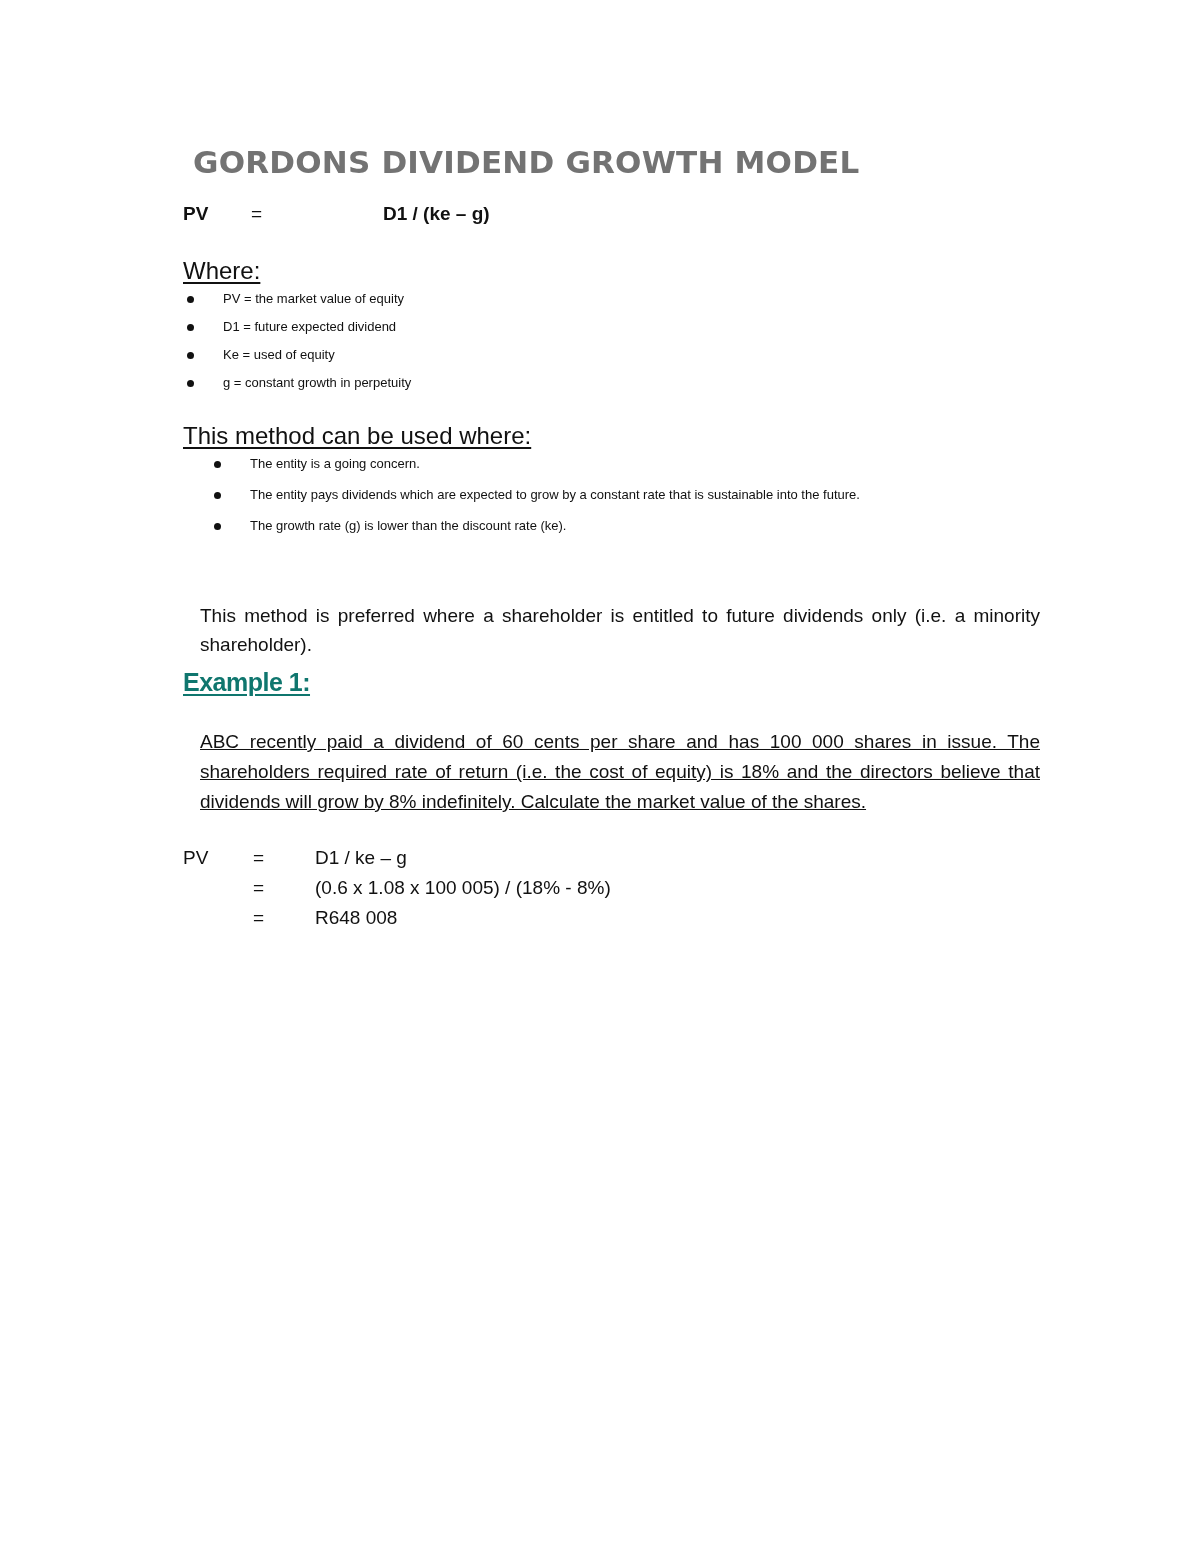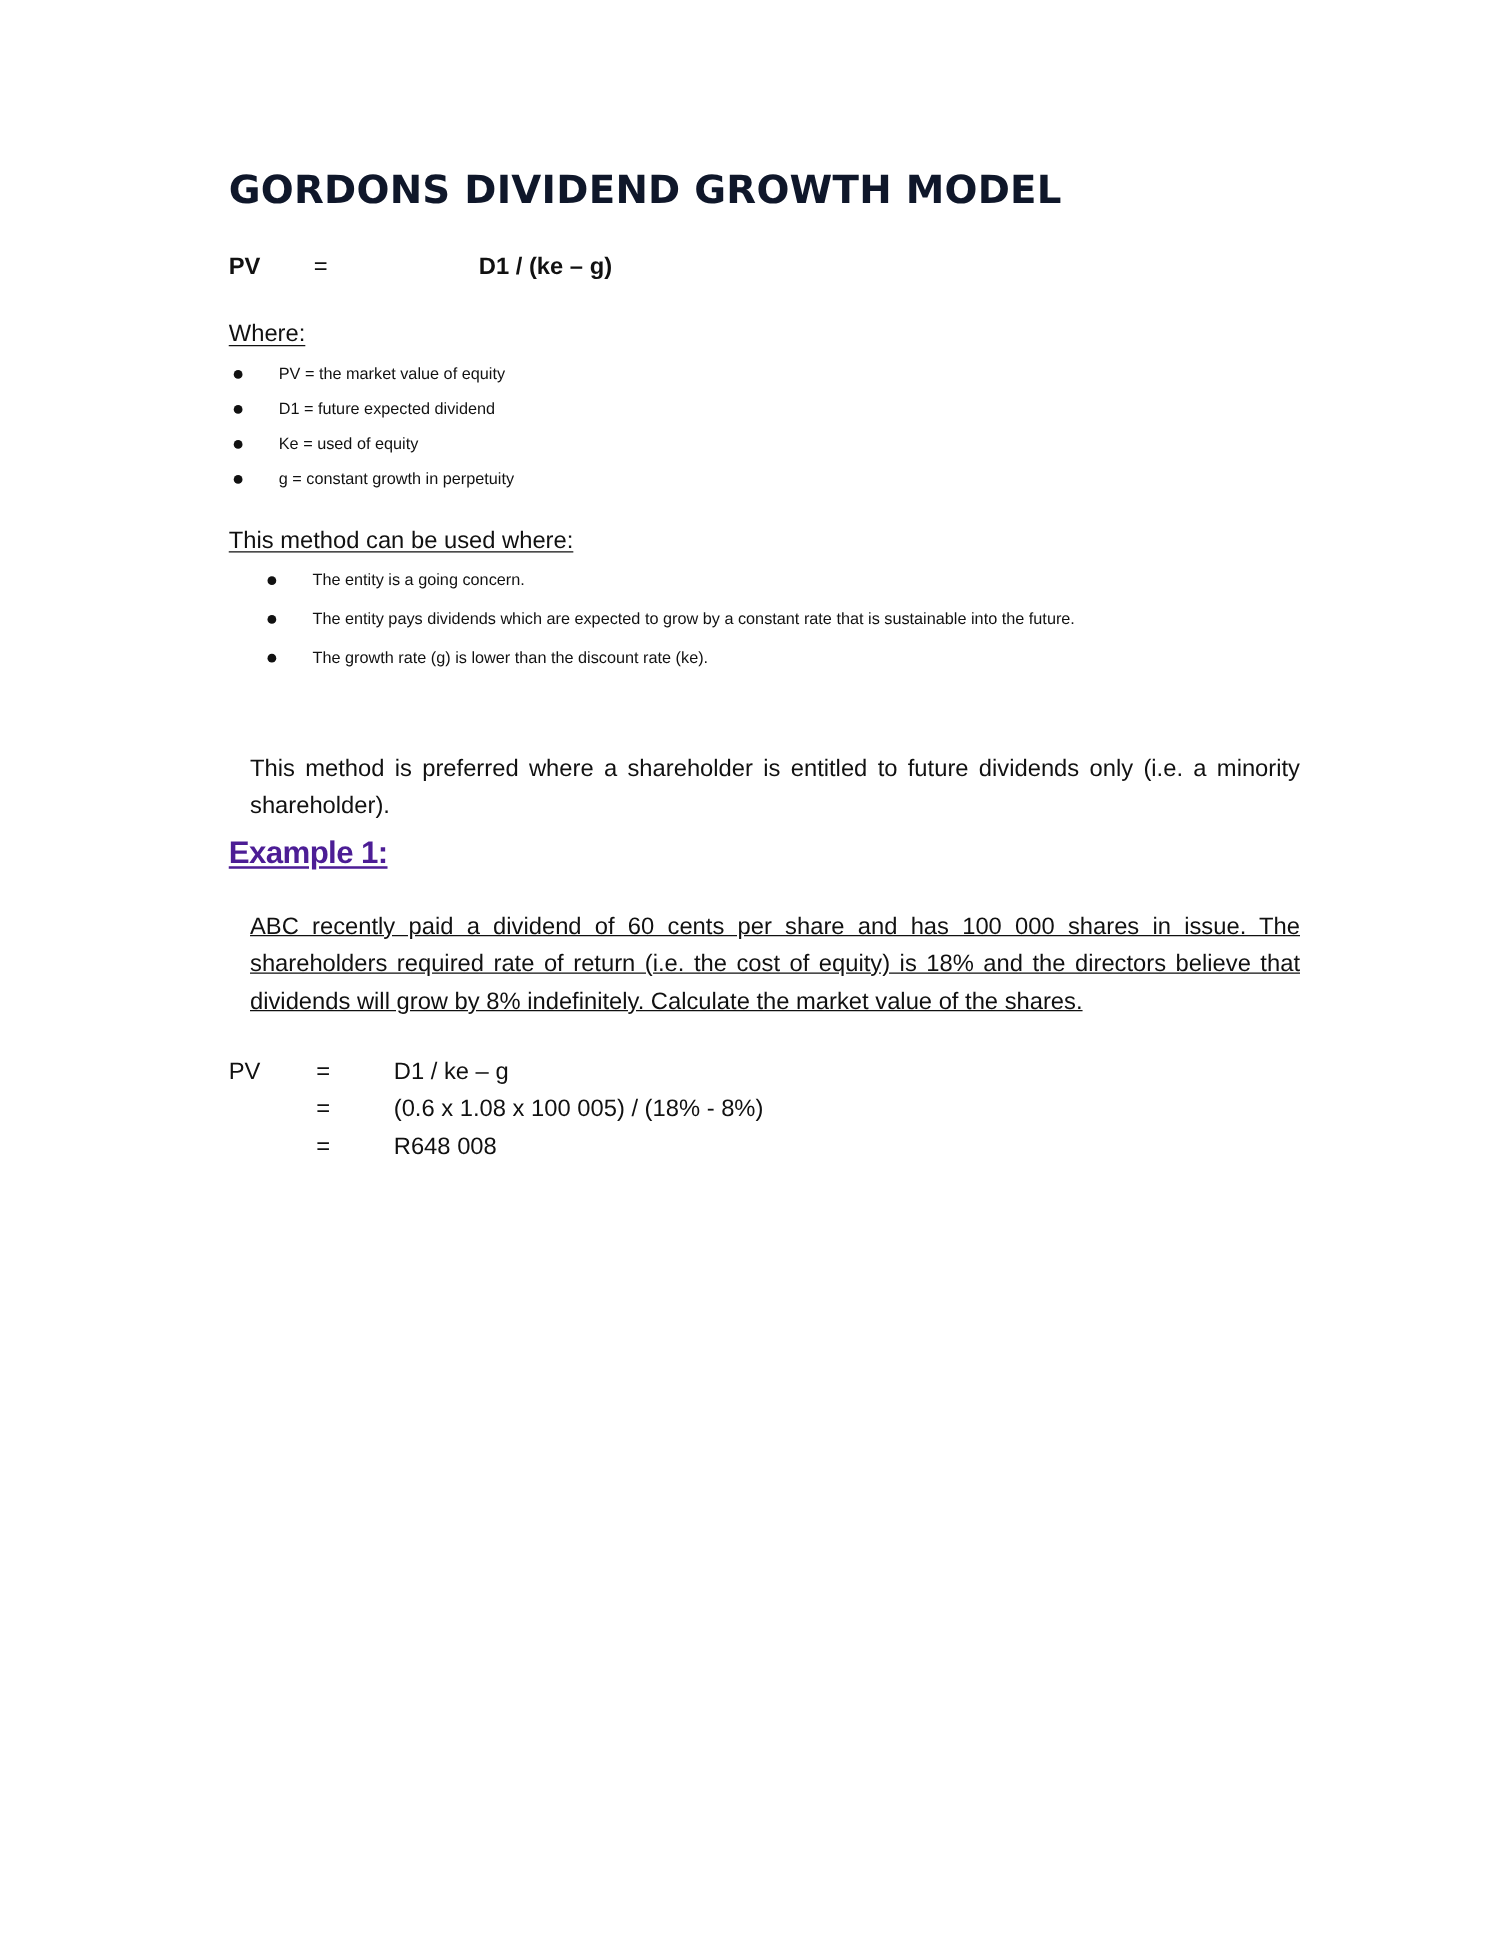--- a/index.html
+++ b/index.html
@@ -23,39 +23,39 @@
       height: 1553px;
       background: #fff;
     }
     .title {
       position: absolute;
       left: 183px;
       top: 134px;
       font-family: "DejaVu Sans", sans-serif;
       font-weight: bold;
       font-size: 31px;
-      color: #0f172a;
+      color: #737373;
       letter-spacing: 0.2px;
-      margin: 0;
+      margin: 10px;
       white-space: nowrap;
     }
     .formula {
       position: absolute;
       left: 183px;
       top: 203px;
       font-size: 19px;
       font-weight: bold;
       display: flex;
     }
     .formula .lhs { width: 68px; }
     .formula .eq { width: 132px; font-weight: normal; }
     .section-label {
       position: absolute;
       left: 183px;
-      font-size: 19px;
+      font-size: 24px;
       text-decoration: underline;
       text-underline-offset: 3px;
       margin: 0;
       white-space: nowrap;
       text-align: center;
     }
     ul.bullets {
       position: absolute;
       margin: 0;
       padding: 0;
@@ -89,21 +89,21 @@
       line-height: 29px;
       margin: 17px;
       text-align: justify;
     }
     .example-head {
       position: absolute;
       left: 183px;
       top: 668px;
       font-size: 25px;
       font-weight: bold;
-      color: #4c1d95;
+      color: #0f766e;
       text-decoration: underline;
       text-underline-offset: 3px;
       margin: 0;
       white-space: nowrap;
       letter-spacing: -0.5px;
       text-align: right;
     }
     .calc {
       position: absolute;
       left: 183px;

